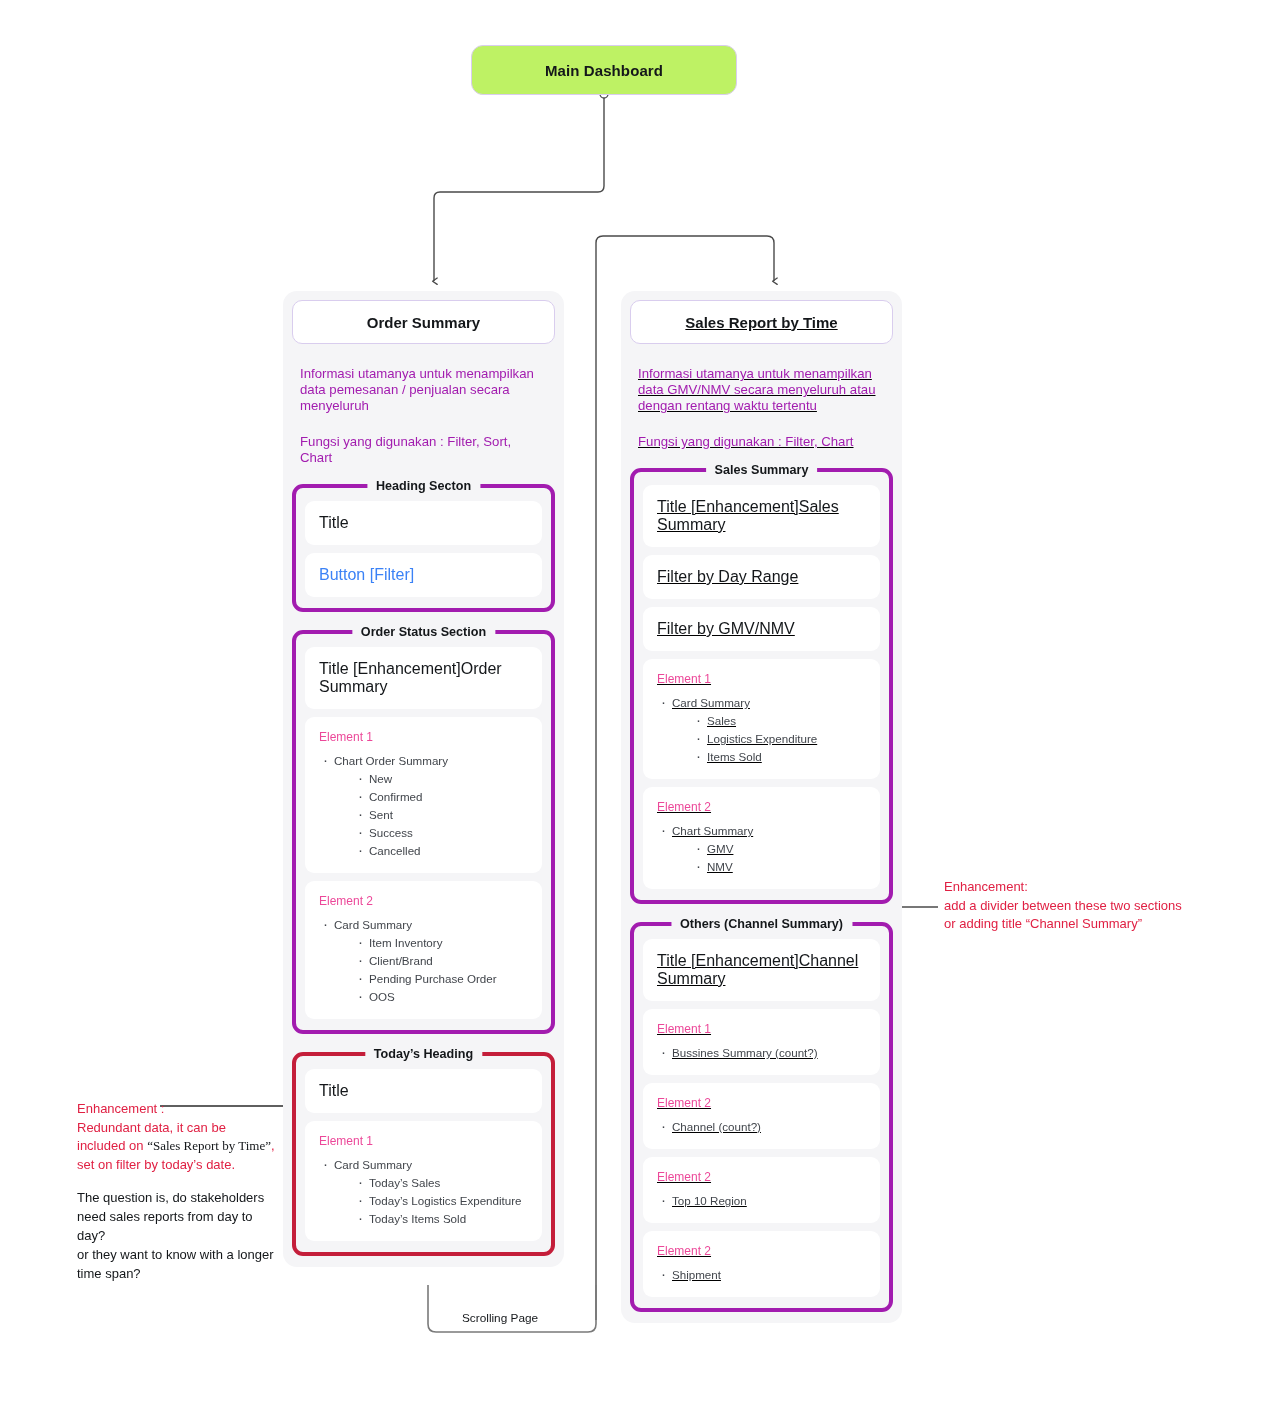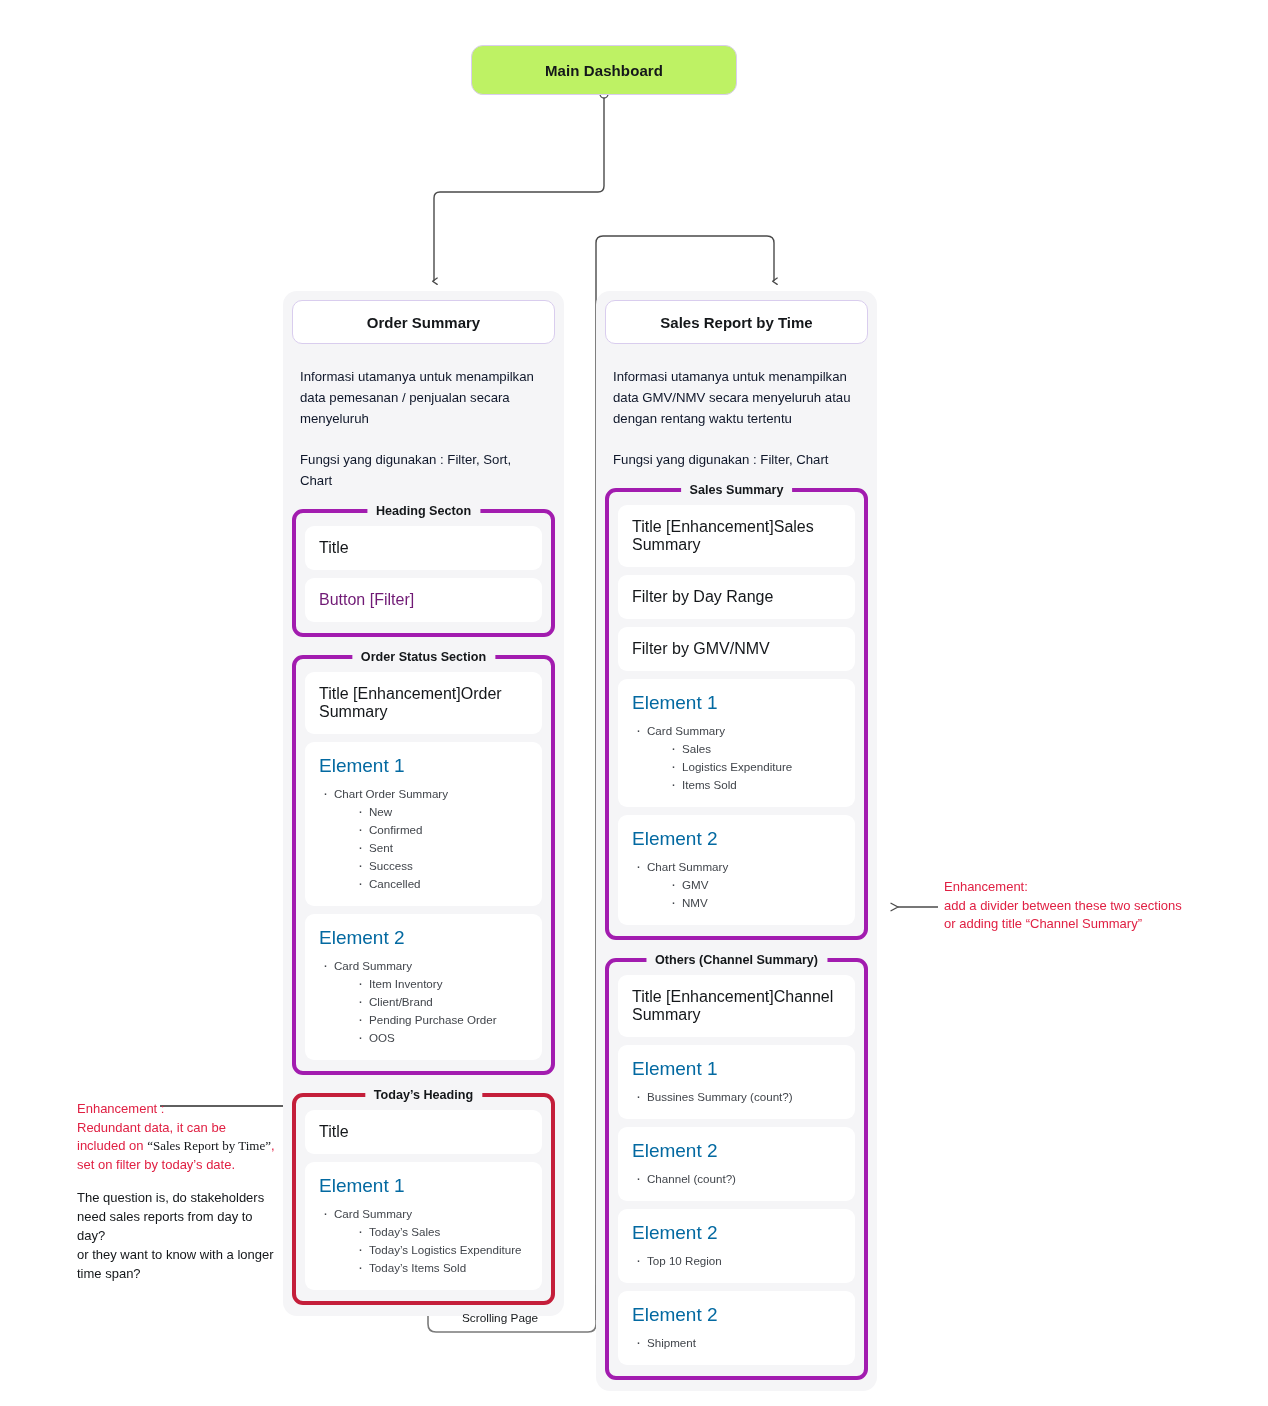--- a/index.html
+++ b/index.html
@@ -32,36 +32,36 @@
   }
 
   
   .col {
     position: absolute;
     background: #f5f5f7;
     border-radius: 14px;
     padding: 0;
   }
   .col-left  { left: 283px; top: 291px; width: 281px; }
-  .col-right { left: 596px; top: 291px; width: 281px; }
+  .col-right { left: 621px; top: 291px; width: 281px; text-decoration: underline; }
 
   .col-header {
     margin: 9px 9px 0 9px;
     height: 44px;
     background: #ffffff;
     border: 1px solid #d9cdee;
     border-radius: 10px;
     display: flex; align-items: center; justify-content: center;
     font-size: 15px; font-weight: bold; color: #14171a;
   }
   .col-desc {
     padding: 22px 17px 0 17px;
     font-size: 13.2px;
-    line-height: 21px;
-    color: #0f172a;
+    line-height: 16px;
+    color: #a21caf;
   }
   .col-desc .fn { margin-top: 20px; }
 
   
   .group {
     position: relative;
     margin: 18px 9px 0 9px;
     border: 4px solid #a21caf;
     border-radius: 11px;
     padding: 13px 9px 11px 9px;
@@ -82,23 +82,23 @@
 
   .card {
     background: #ffffff;
     border-radius: 9px;
     padding: 13px 14px;
     margin-bottom: 8px;
   }
   .card:last-child { margin-bottom: 0; }
 
   .card-title { font-size: 16px; color: #14171a; }
-  .card-title.purple { color: #701a75; }
-
-  .el-title { font-size: 19px; color: #0369a1; margin-bottom: 8px; }
+  .card-title.purple { color: #3b82f6; }
+
+  .el-title { font-size: 12px; color: #ec4899; margin-bottom: 8px; }
 
   ul.bullets { list-style: none; margin: 0; padding: 0; }
   ul.bullets > li {
     position: relative;
     padding-left: 15px;
     font-size: 11.6px;
     line-height: 18px;
     color: #41454b;
   }
   ul.bullets > li::before {

